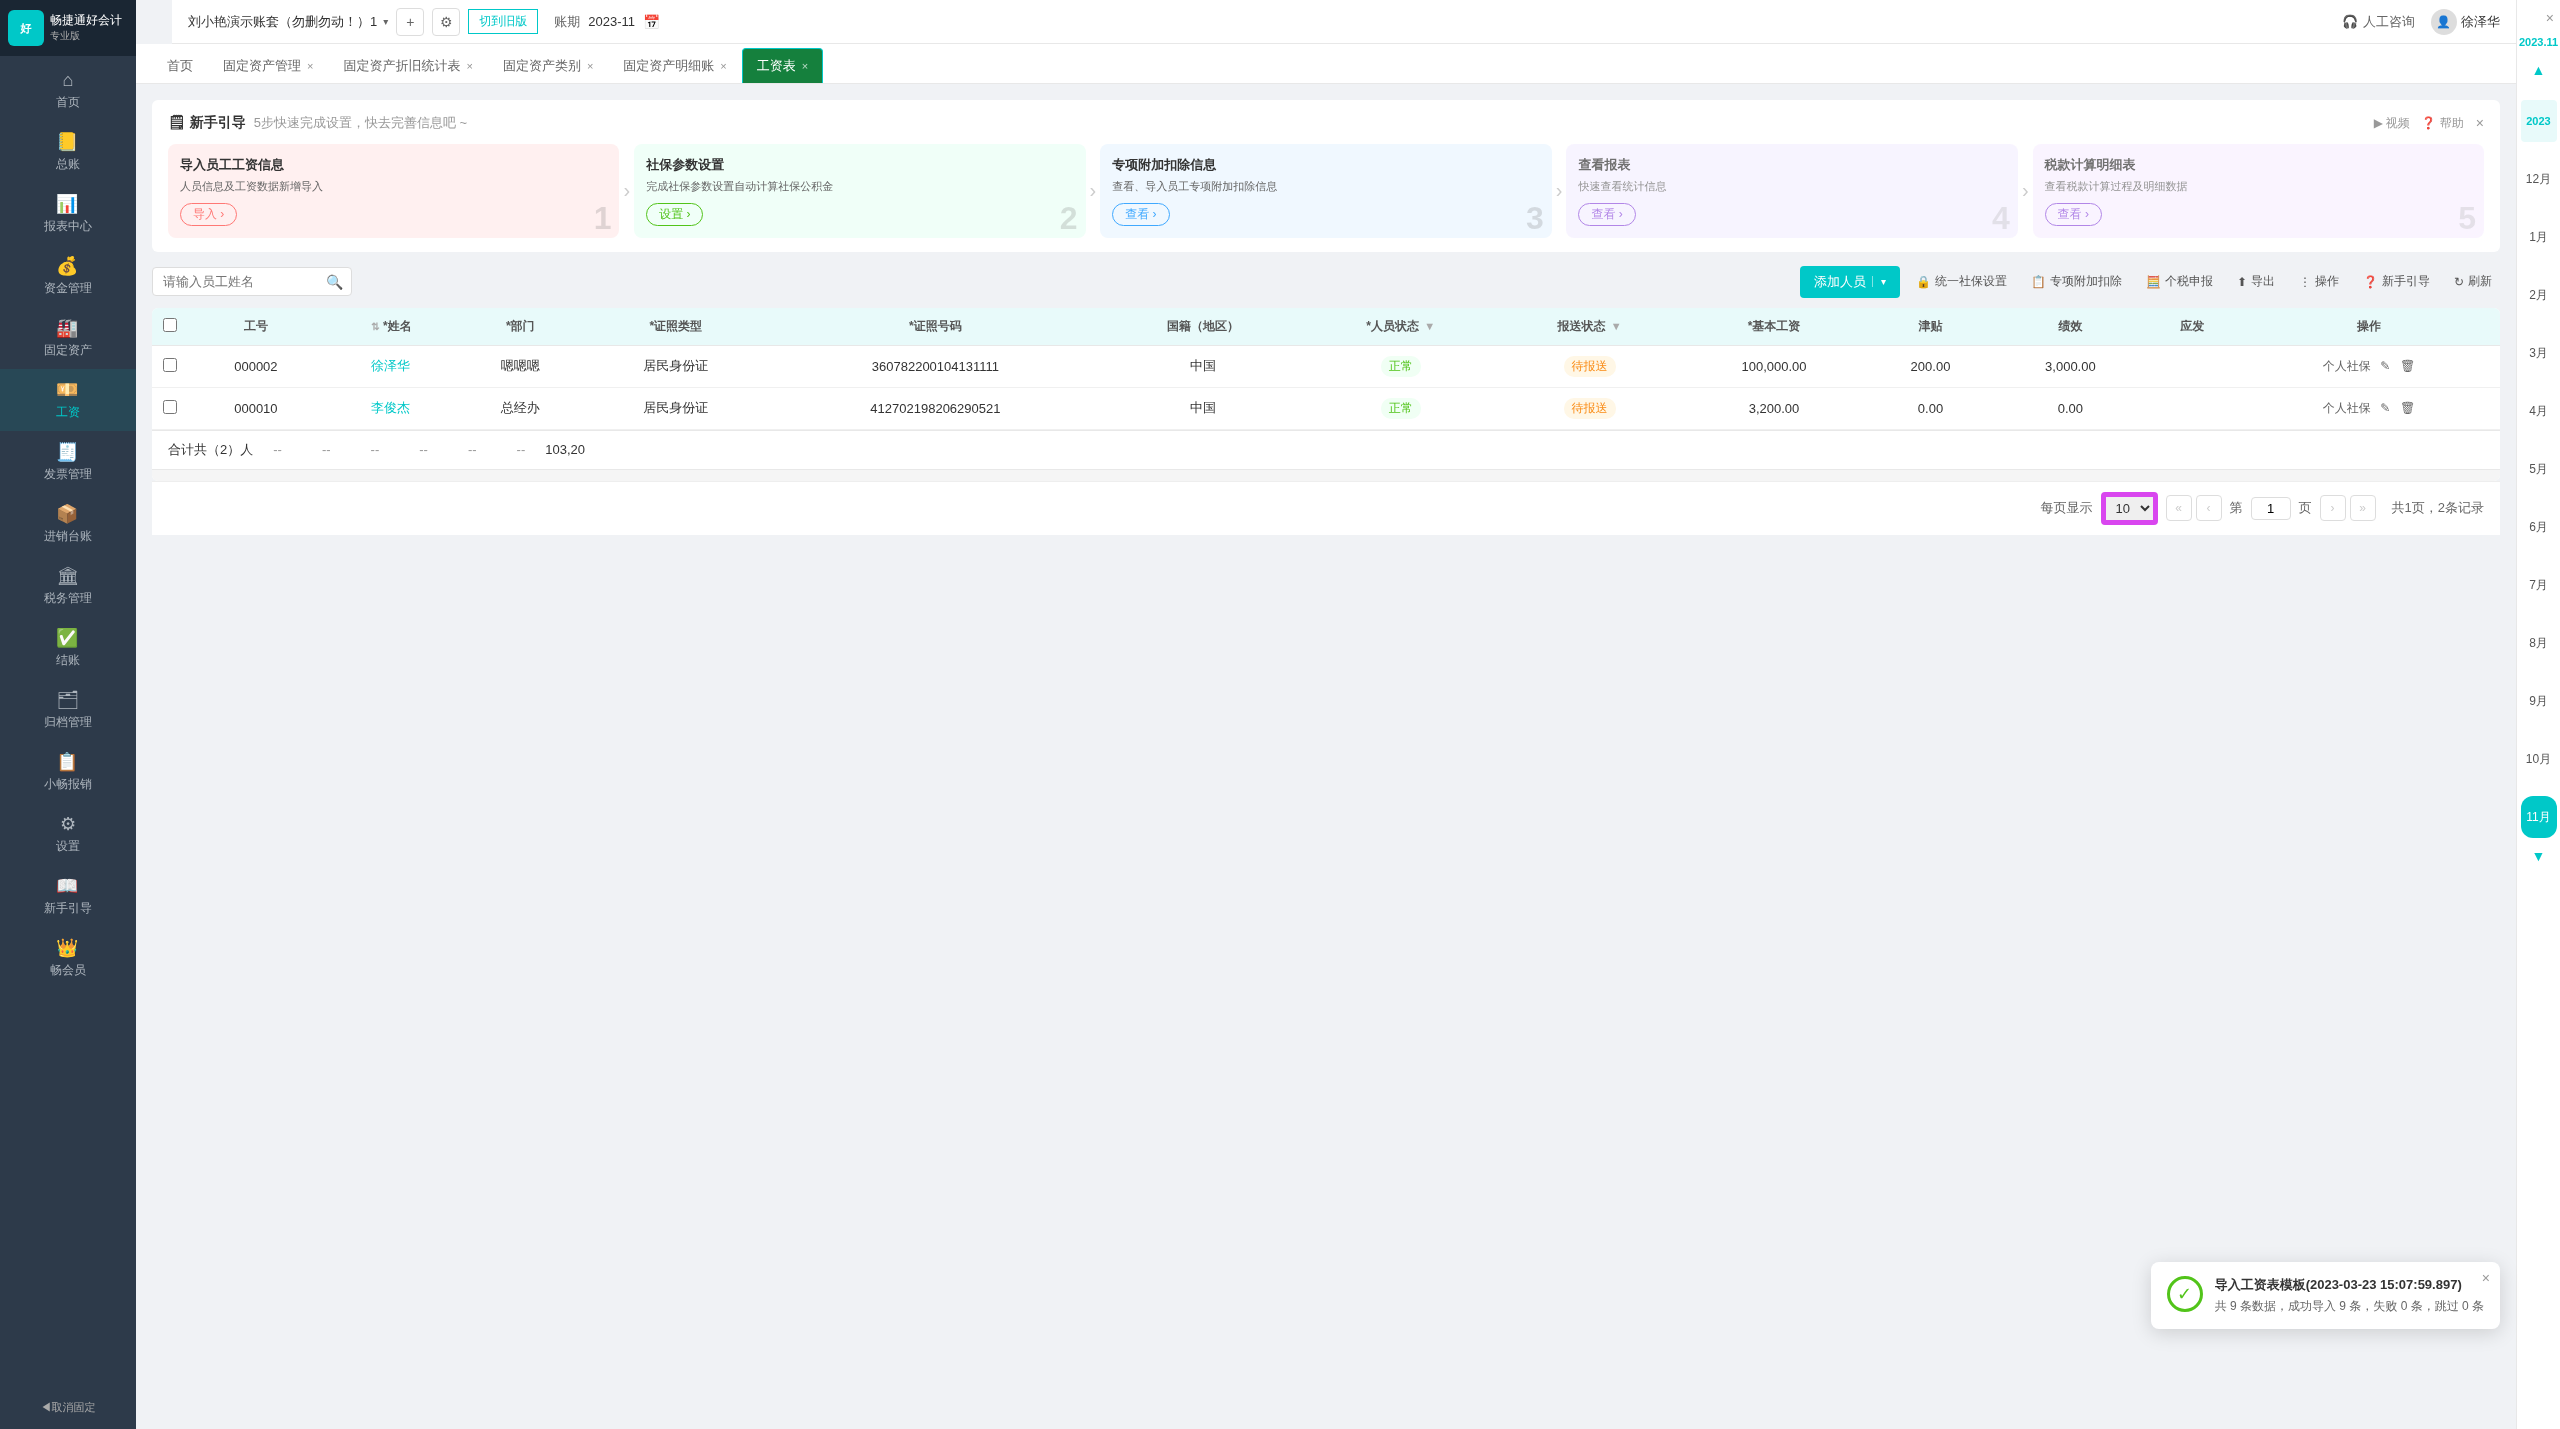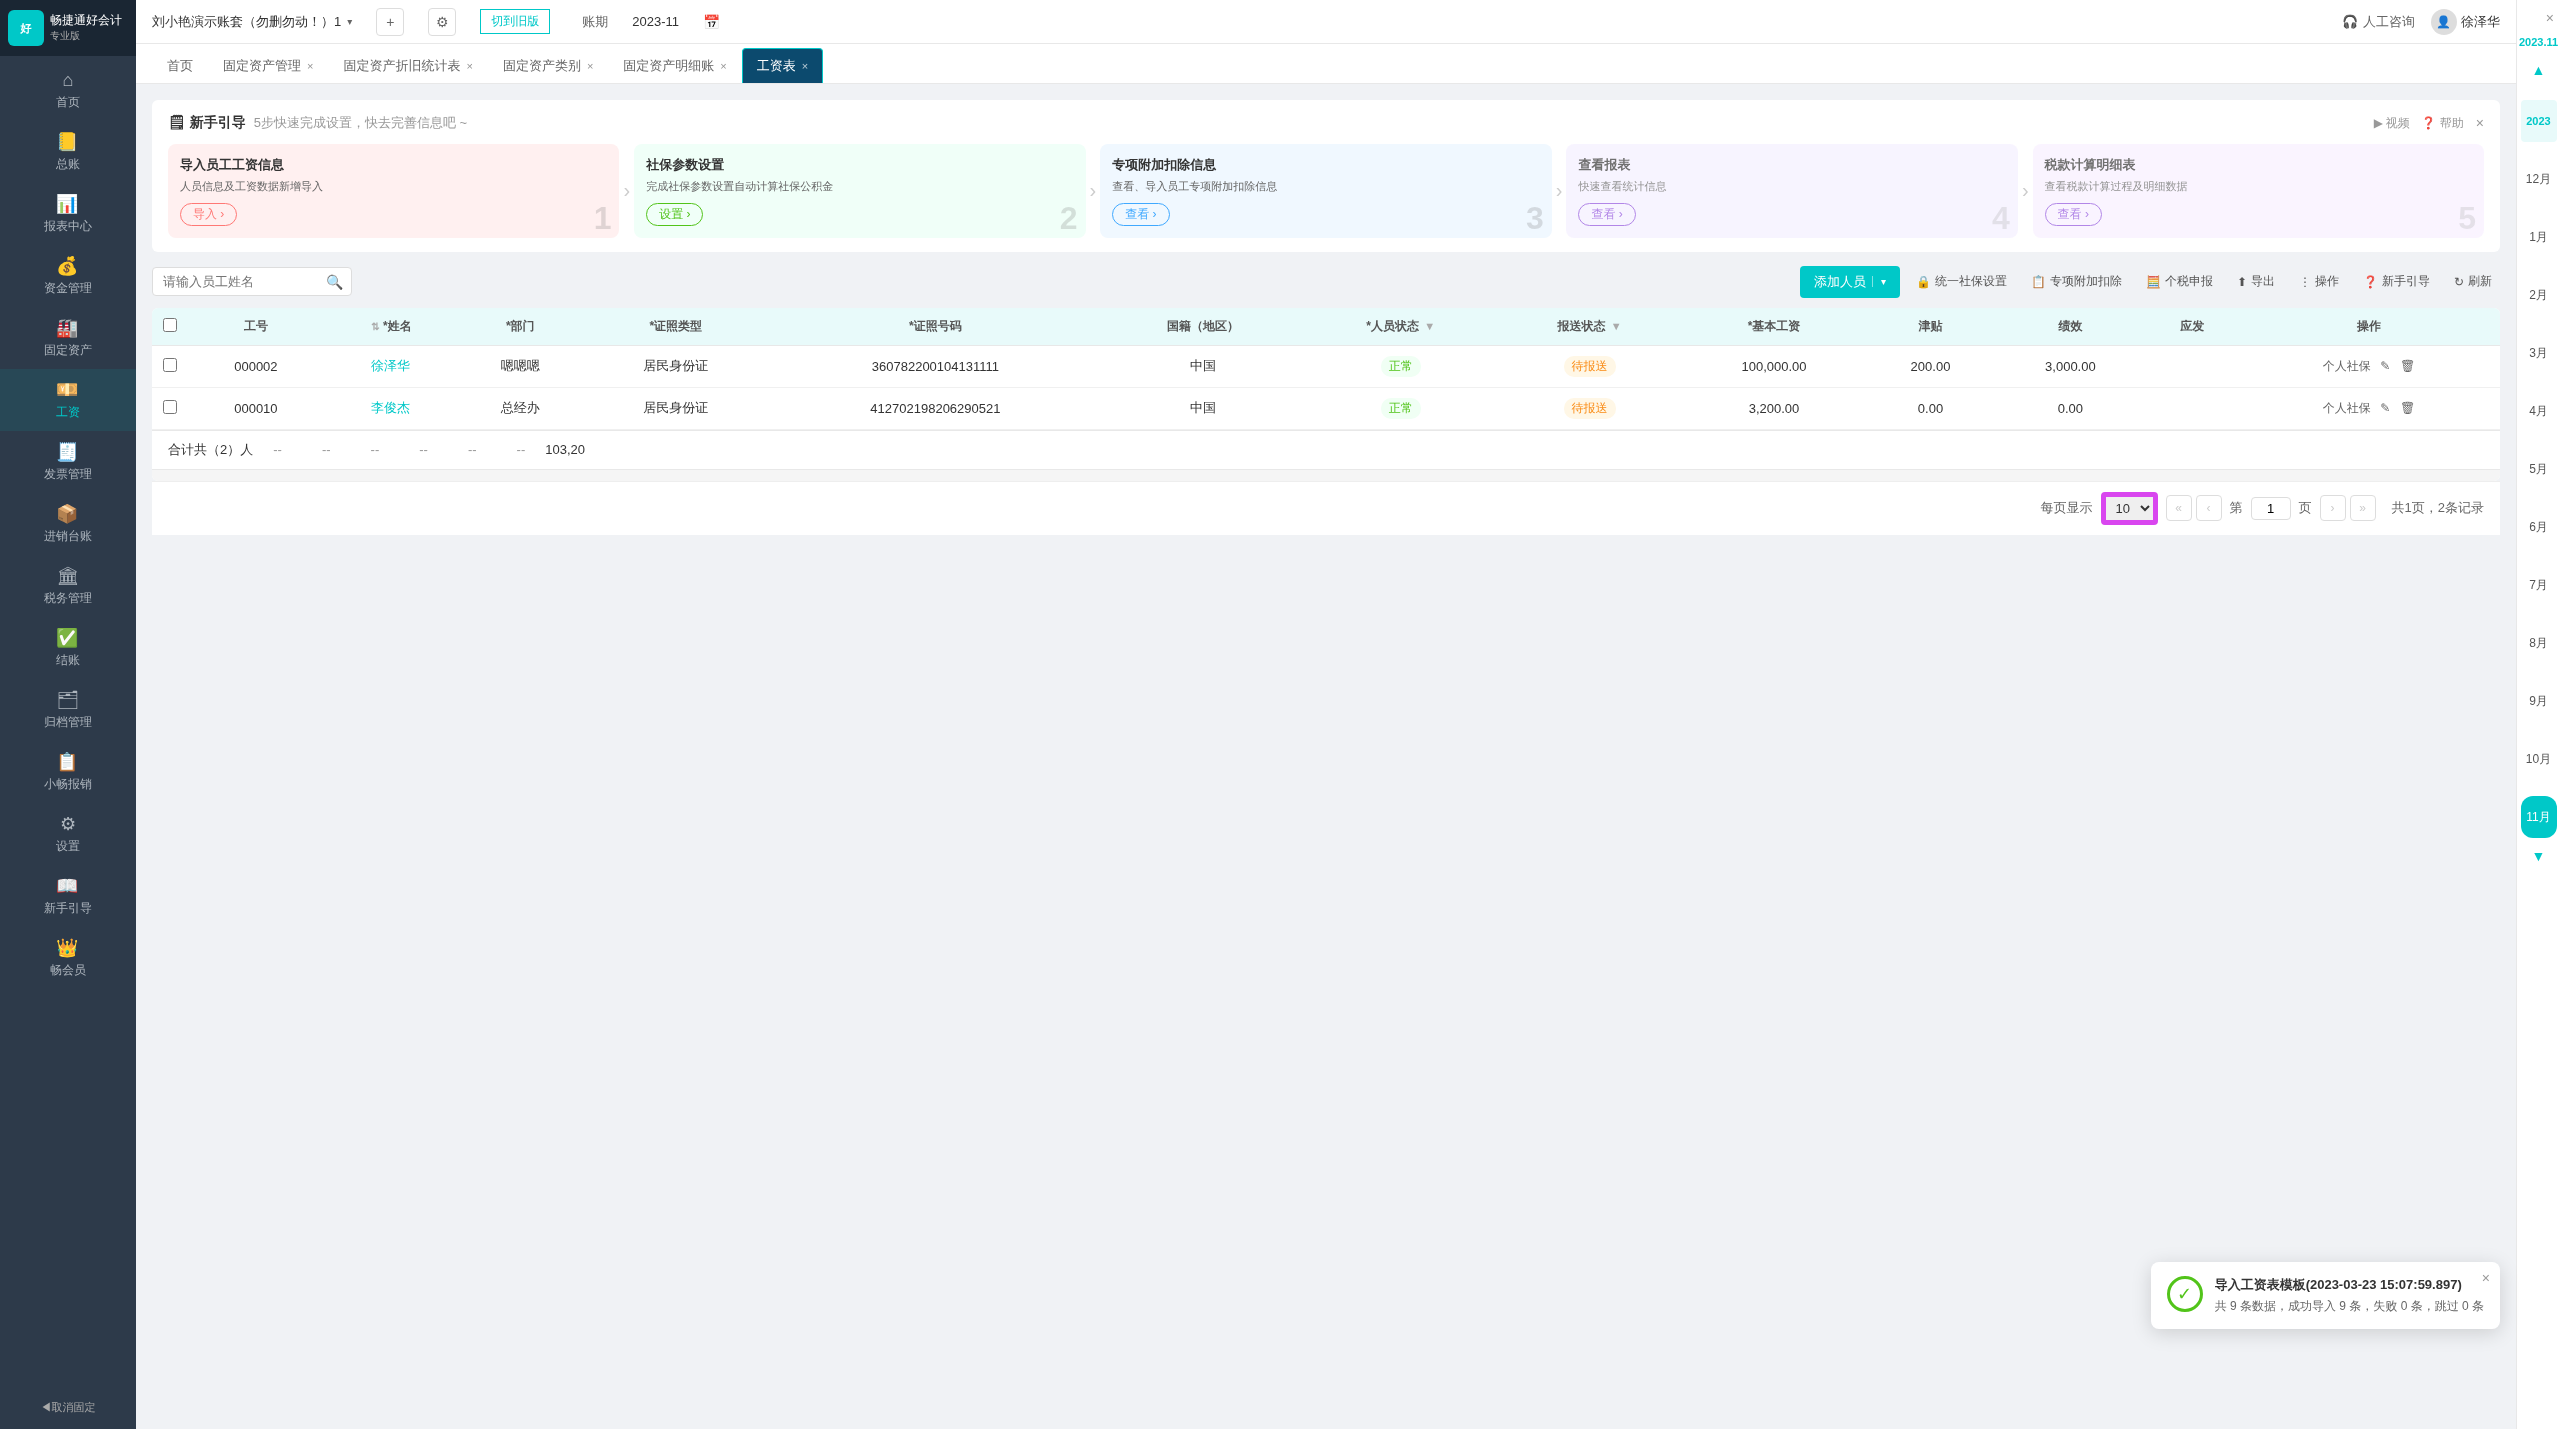--- a/index.html
+++ b/index.html
@@ -18,37 +18,37 @@
     .nav-item { display: flex; flex-direction: column; align-items: center; padding: 10px 4px; cursor: pointer; color: #adb5bd; font-size: 12px; gap: 3px; transition: all 0.2s; }
     .nav-item.active { color: #00c8c8; background: rgba(0,200,200,0.1); }
     .nav-item .nav-icon { font-size: 18px; }
     .sidebar-bottom { padding: 8px; }
     .cancel-fixed { color: #aaa; font-size: 11px; cursor: pointer; text-align: center; padding: 6px; }
 
     
     .main { flex: 1; display: flex; flex-direction: column; overflow: hidden; }
 
     
-    .topbar { height: 44px; background: white; border-bottom: 1px solid #e8e8e8; display: flex; align-items: center; padding: 0 16px; gap: 24px; flex-shrink: 0; }
+    .topbar { height: 44px; background: white; border-bottom: 1px solid #e8e8e8; display: flex; align-items: center; padding: 0 16px; gap: 8px; flex-shrink: 0; margin-left: 36px; }
     .topbar-account { display: flex; align-items: center; gap: 6px; font-size: 13px; color: #333; }
     .topbar-account .dropdown-arrow { color: #666; font-size: 10px; }
     .topbar-btn { width: 28px; height: 28px; border: 1px solid #ddd; border-radius: 4px; display: flex; align-items: center; justify-content: center; cursor: pointer; color: #666; background: white; font-size: 14px; }
     .switch-version-btn { border: 1px solid #00c8c8; color: #00c8c8; border-radius: 0; padding: 3px 10px; cursor: pointer; font-size: 12px; background: white; }
     .period-label { color: #666; font-size: 13px; margin-left: 8px; }
     .period-value { color: #333; font-size: 13px; }
     .calendar-icon { color: #00c8c8; cursor: pointer; font-size: 14px; }
     .topbar-right { margin-left: auto; display: flex; align-items: center; gap: 16px; }
     .support-btn { display: flex; align-items: center; gap: 4px; color: #666; font-size: 13px; cursor: pointer; }
     .user-info { display: flex; align-items: center; gap: 4px; color: #333; font-size: 13px; cursor: pointer; }
     .user-avatar { width: 26px; height: 26px; border-radius: 50%; background: #ddd; display: flex; align-items: center; justify-content: center; font-size: 12px; color: #666; }
 
     
     .tabs-bar { height: 40px; background: white; border-bottom: 1px solid #e8e8e8; display: flex; align-items: flex-end; padding: 0 0 0 16px; flex-shrink: 0; overflow-x: auto; }
     .tab { display: flex; align-items: center; gap: 6px; padding: 8px 14px; font-size: 13px; color: #666; cursor: pointer; border: 1px solid transparent; border-bottom: none; border-radius: 4px 4px 0 0; white-space: nowrap; }
-    .tab.active { color: white; background: #0c4a6e; border-color: #00c8c8; }
+    .tab.active { color: white; background: #15803d; border-color: #00c8c8; }
     .tab .close-icon { font-size: 11px; color: inherit; opacity: 0.7; }
 
     
     .content { flex: 1; overflow-y: auto; padding: 16px; background: #f0f2f5; position: relative; }
 
     
     .onboarding-guide { background: white; border-radius: 6px; padding: 14px 16px; margin-bottom: 14px; }
     .guide-header { display: flex; align-items: center; gap: 8px; margin-bottom: 12px; }
     .guide-title { font-size: 14px; font-weight: bold; color: #333; }
     .guide-subtitle { color: #999; font-size: 13px; }

